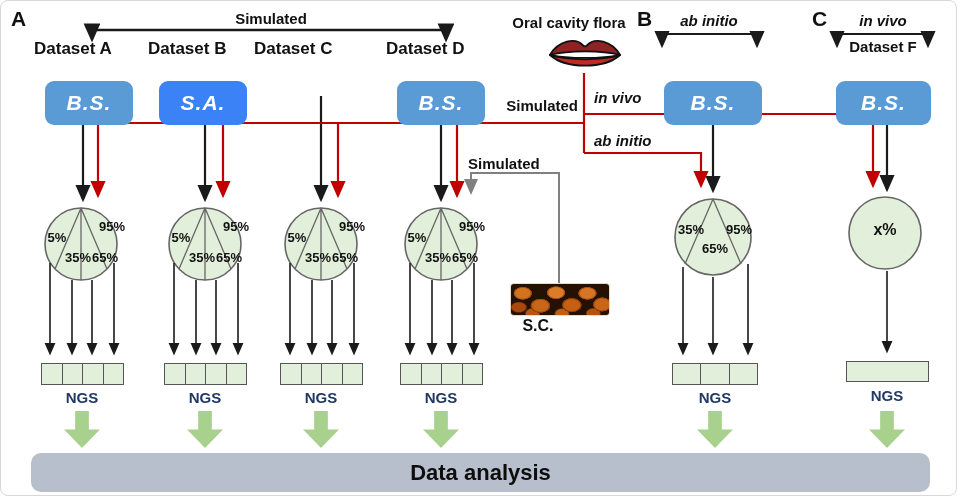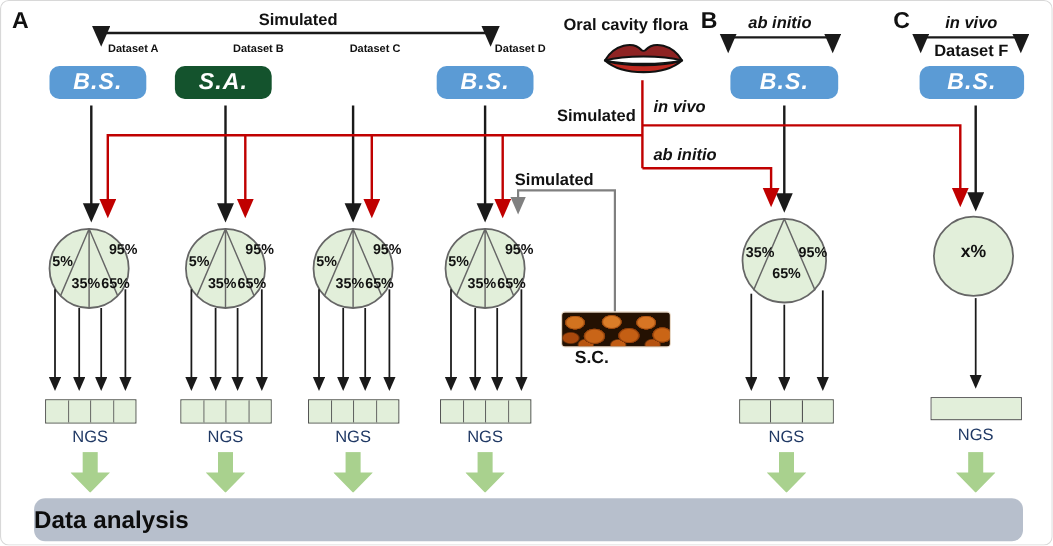--- a/index.html
+++ b/index.html
@@ -2,34 +2,34 @@
 <html><head>
 <meta charset="utf-8">
 <style>
   html,body{margin:0;padding:0;background:#fff;font-family:"Liberation Sans",sans-serif;}
   #fig{position:relative;width:957px;height:496px;background:#fff;border:1px solid #d8d8d8;
        border-radius:8px;overflow:hidden;box-sizing:border-box;}
   .abs{position:absolute;}
   .panel-letter{font-size:21px;font-weight:bold;color:#111;}
   .bracket-label{font-size:15px;font-weight:bold;color:#111;text-align:center;}
   .italic{font-style:italic;}
-  .ds-title{font-size:10px;font-weight:bold;color:#111;text-align:right;width:110px;transform:translateX(-50%);}
-  .ds-box{height:30px;border-radius:9px;display:flex;align-items:center;justify-content:center;}
+  .ds-title{font-size:17px;font-weight:bold;color:#111;text-align:left;width:110px;transform:translateX(-50%);}
+  .ds-box{height:44px;border-radius:9px;display:flex;align-items:center;justify-content:center;margin-top:21px;}
   .ds-org{color:#fff;font-size:21px;font-weight:bold;font-style:italic;letter-spacing:1px;}
   .branch-label{font-size:15px;font-weight:bold;color:#111;}
   .pie-label{font-size:13px;font-weight:bold;color:#111;transform:translate(-50%,-50%);white-space:nowrap;}
   .pie-label-big{font-size:16px;}
   .ngs-box{height:22px;display:flex;border:1.6px solid #555;box-sizing:border-box;background:#E2EFDA;}
   .ngs-cell{flex:1;border-right:1.6px solid #555;background:#E2EFDA;}
   .ngs-cell:last-child{border-right:none;}
-  .ngs-label{font-size:15px;font-weight:normal;color:#1F3864;width:70px;text-align:center;transform:translateX(-50%);}
+  .ngs-label{font-size:15px;font-weight:bold;color:#1F3864;width:70px;text-align:center;transform:translateX(-50%);}
   .green-arrow{width:36px;height:37px;transform:translateX(-50%);
     clip-path:polygon(31% 0,69% 0,69% 50%,100% 50%,50% 100%,0 50%,31% 50%);}
   .da-bar{left:30px;top:452px;width:899px;height:39px;border-radius:10px;
-    display:flex;align-items:center;}
+    display:flex;align-items:center;justify-content:center;}
   .da-text{font-size:22px;font-weight:bold;color:#0d0d0d;}
   .sc-img{width:98px;height:31px;border-radius:3px;background-color:#241102;
     background-image:
       radial-gradient(ellipse 13px 9px at 12% 30%,#d2731f 0 55%,#8a3c08 70%,transparent 72%),
       radial-gradient(ellipse 14px 10px at 30% 70%,#c96518 0 55%,#7d3406 70%,transparent 72%),
       radial-gradient(ellipse 13px 9px at 46% 28%,#db7d28 0 55%,#8a3c08 70%,transparent 72%),
       radial-gradient(ellipse 14px 10px at 62% 68%,#c45f14 0 55%,#772f05 70%,transparent 72%),
       radial-gradient(ellipse 13px 9px at 78% 30%,#d77524 0 55%,#8a3c08 70%,transparent 72%),
       radial-gradient(ellipse 13px 10px at 93% 66%,#ca6516 0 55%,#7d3406 70%,transparent 72%),
       radial-gradient(ellipse 11px 8px at 22% 95%,#b85510 0 55%,transparent 72%),
@@ -162,21 +162,21 @@
   <div class="abs bracket-label" style="left:822px;top:37px;width:120px;">Dataset F</div>
 
   <div class="abs ds-title" style="left:88px;top:38px;">Dataset A</div>
   <div class="abs ds-title" style="left:202px;top:38px;">Dataset B</div>
   <div class="abs ds-title" style="left:308px;top:38px;">Dataset C</div>
   <div class="abs ds-title" style="left:440px;top:38px;">Dataset D</div>
 
   <div class="abs ds-box" style="left: 44px; top: 59px; width: 88px; background-color: rgb(91, 155, 213);">
     <span class="ds-org">B.S.</span>
     </div>
-  <div class="abs ds-box" style="left: 158px; top: 59px; width: 88px; background-color: #14532d;">
+  <div class="abs ds-box" style="left: 158px; top: 59px; width: 88px; background-color: #3b82f6;">
     <span class="ds-org">S.A.</span>
     </div>
   <div class="abs ds-box" style="left: 396px; top: 59px; width: 88px; background-color: rgb(91, 155, 213);">
     <span class="ds-org">B.S.</span>
     </div>
   <div class="abs ds-box" style="left: 663px; top: 59px; width: 98px; background-color: rgb(91, 155, 213);">
     <span class="ds-org">B.S.</span>
     </div>
   <div class="abs ds-box" style="left: 835px; top: 59px; width: 95px; background-color: rgb(91, 155, 213);">
     <span class="ds-org">B.S.</span>

